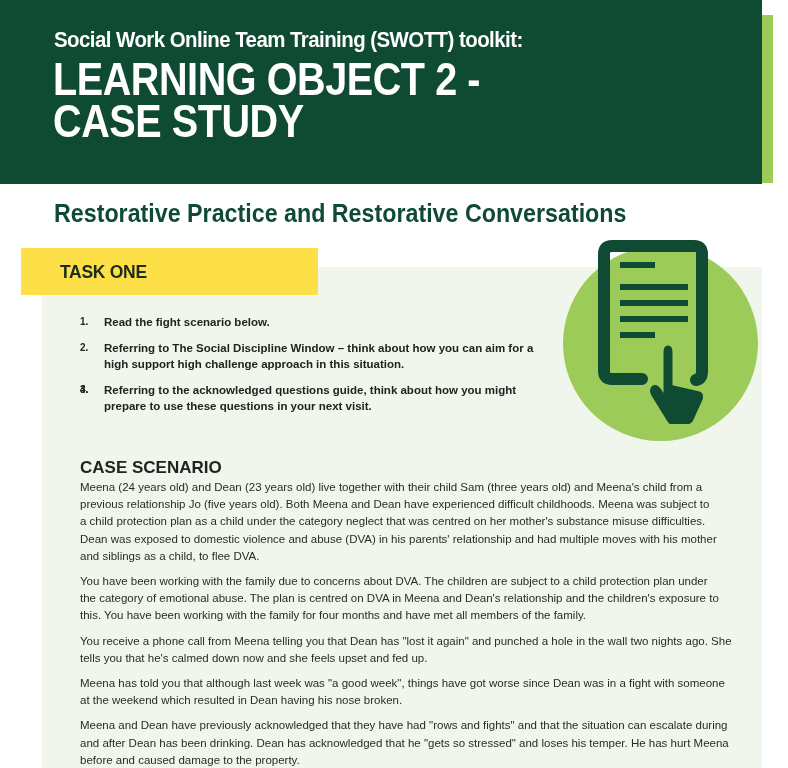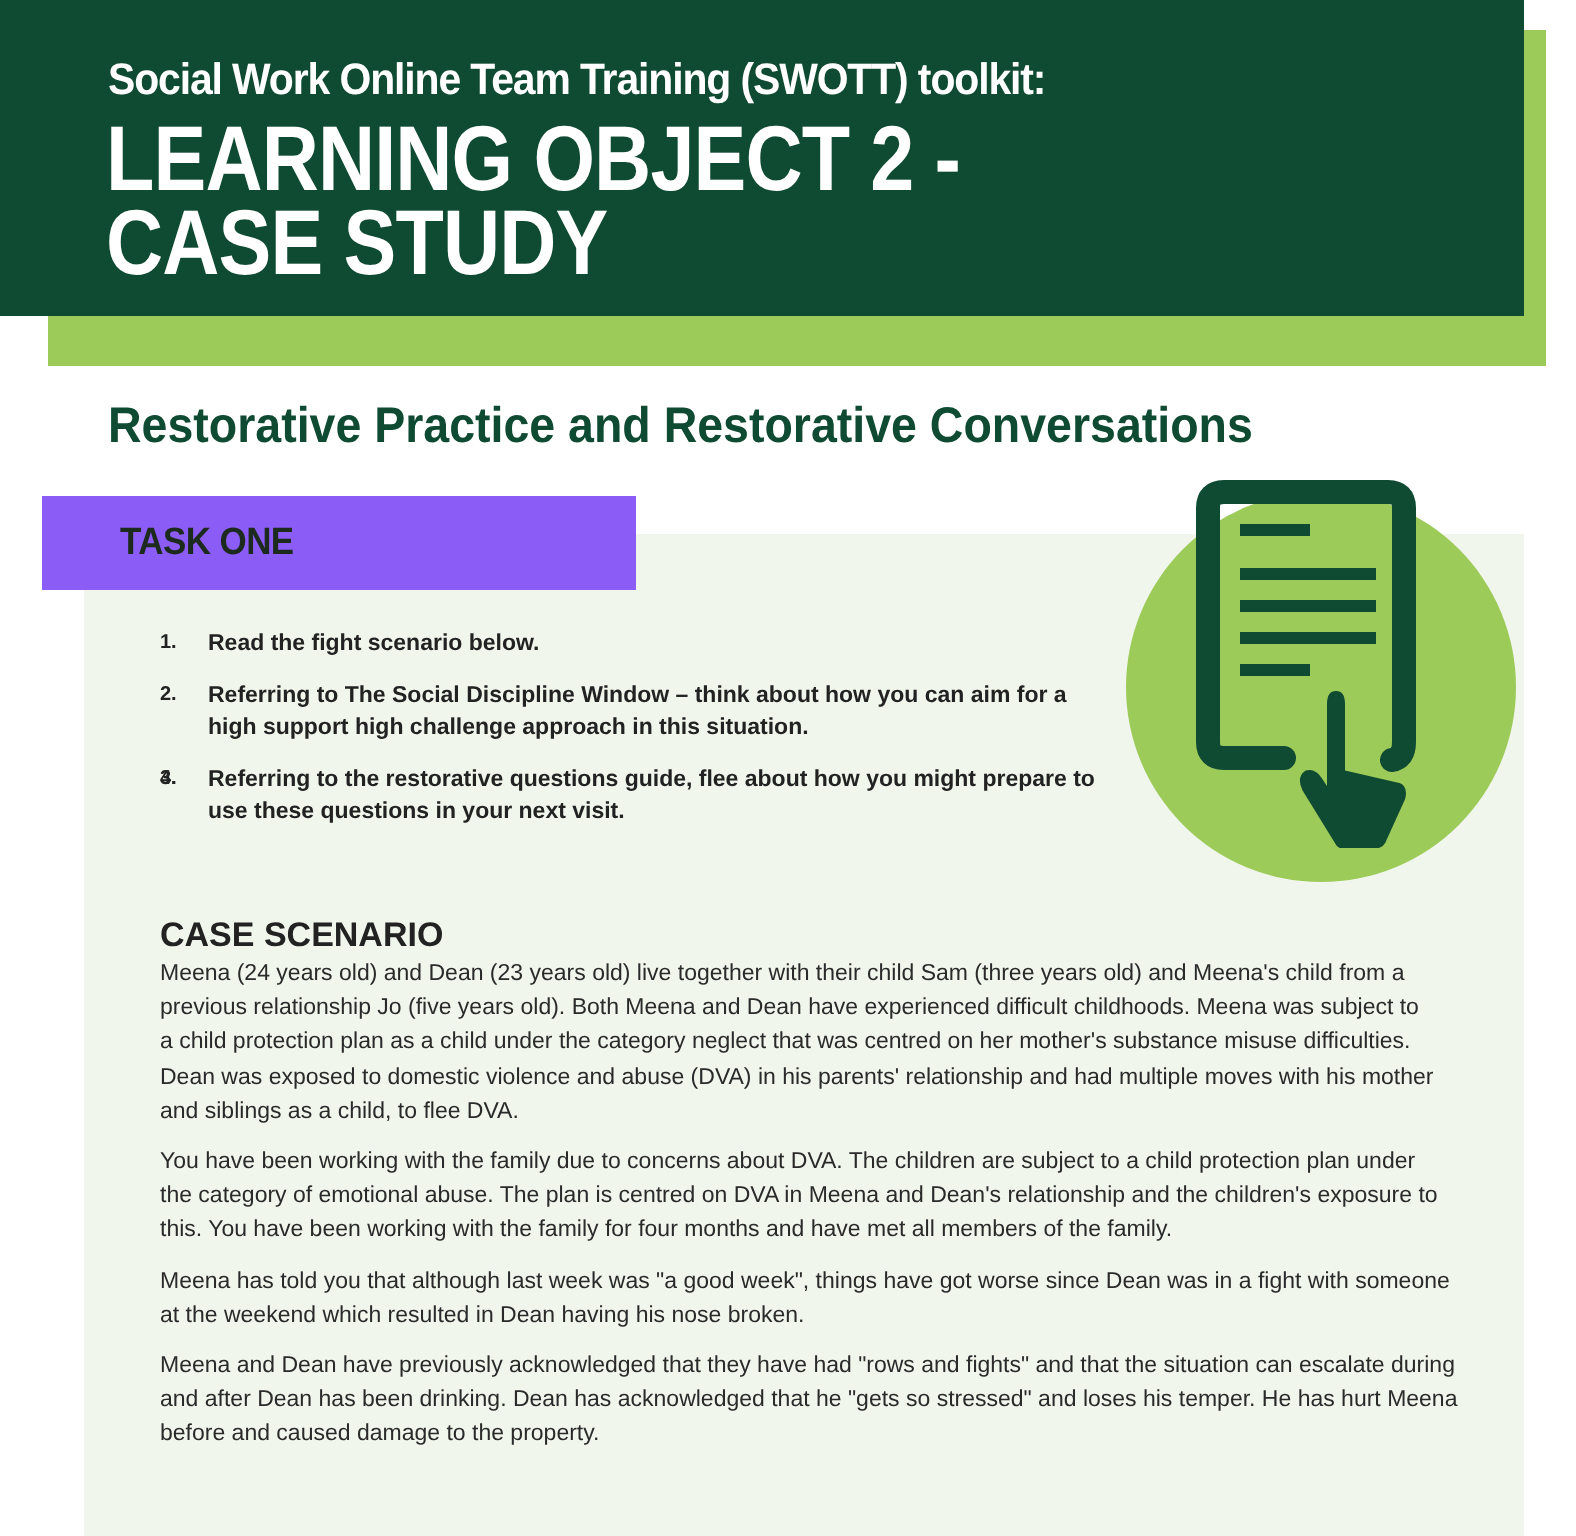--- a/index.html
+++ b/index.html
@@ -4,21 +4,21 @@
   <style>
     * { margin: 0; padding: 0; box-sizing: border-box; }
     html, body { width: 788px; height: 768px; overflow: hidden; background: #ffffff; }
     body { position: relative; font-family: "Liberation Sans", sans-serif; color: #222; }
 
     .header-accent {
       position: absolute; left: 24px; top: 15px; width: 749px; height: 168px;
       background: #9ccb59;
     }
     .header {
-      position: absolute; left: 0; top: 0; width: 762px; height: 158px;
+      position: absolute; left: 0; top: 0; width: 762px; height: 184px;
       background: #0f4a33;
     }
     .header-sub {
       position: absolute; left: 54px; top: 27px;
       font-family: "Liberation Sans", sans-serif; font-weight: bold;
       font-size: 22px; color: #fff; letter-spacing: -0.6px;
       transform: scaleX(0.93); transform-origin: left top; white-space: nowrap;
     }
     .header-title {
       position: absolute; left: 53px; top: 58px;
@@ -33,21 +33,21 @@
       font-size: 25px; color: #0f4a33; white-space: nowrap;
       transform: scaleX(0.93); transform-origin: left top;
     }
 
     .panel {
       position: absolute; left: 42px; top: 267px; width: 720px; height: 501px;
       background: #f1f6ec;
     }
     .task-box {
       position: absolute; left: 21px; top: 248px; width: 297px; height: 47px;
-      background: #8b5cf6;
+      background: #fde047;
     }
     .task-label {
       position: absolute; left: 39px; top: 13px;
       font-family: "Liberation Sans", sans-serif; font-weight: bold;
       font-size: 19px; color: #1d2a1e; letter-spacing: -0.3px;
       transform: scaleX(0.92); transform-origin: left top; white-space: nowrap;
     }
 
     .icon-circle {
       position: absolute; left: 563px; top: 246px; width: 195px; height: 195px;
@@ -111,32 +111,34 @@
   </li>
   <li>
     <span class="num">2.</span>
     <span>Referring to The Social Discipline Window – think about how you can aim for a high support high challenge approach in this situation.</span>
   </li>
   <li>
     <span class="num">3.</span>
   </li>
   <li>
     <span class="num">4.</span>
-    <span>Referring to the restorative questions guide, flee about how you might prepare to use these questions in your next visit.</span>
+    <span>Referring to the acknowledged questions guide, think about how you might prepare to use these questions in your next visit.</span>
   </li>
 </ol>
 
 <div class="scenario-title">CASE SCENARIO</div>
 <div class="scenario">
   <p>Meena (24 years old) and Dean (23 years old) live together with their child Sam (three years old) and Meena's child from a
 previous relationship Jo (five years old). Both Meena and Dean have experienced difficult childhoods. Meena was subject to
 a child protection plan as a child under the category neglect that was centred on her mother's substance misuse difficulties.
 Dean was exposed to domestic violence and abuse (DVA) in his parents' relationship and had multiple moves with his mother
 and siblings as a child, to flee DVA.</p>
   <p>You have been working with the family due to concerns about DVA. The children are subject to a child protection plan under
 the category of emotional abuse.  The plan is centred on DVA in Meena and Dean's relationship and the children's exposure to
 this. You have been working with the family for four months and have met all members of the family.</p>
+  <p>You receive a phone call from Meena telling you that Dean has "lost it again" and punched a hole in the wall two nights ago. She
+tells you that he's calmed down now and she feels upset and fed up.</p>
   <p>Meena has told you that although last week was "a good week", things have got worse since Dean was in a fight with someone
 at the weekend which resulted in Dean having his nose broken.</p>
   <p>Meena and Dean have previously acknowledged that they have had "rows and fights" and that the situation can escalate during
 and after Dean has been drinking.  Dean has acknowledged that he "gets so stressed" and loses his temper.  He has hurt Meena
 before and caused damage to the property.</p>
 </div>
 
 </body></html>

